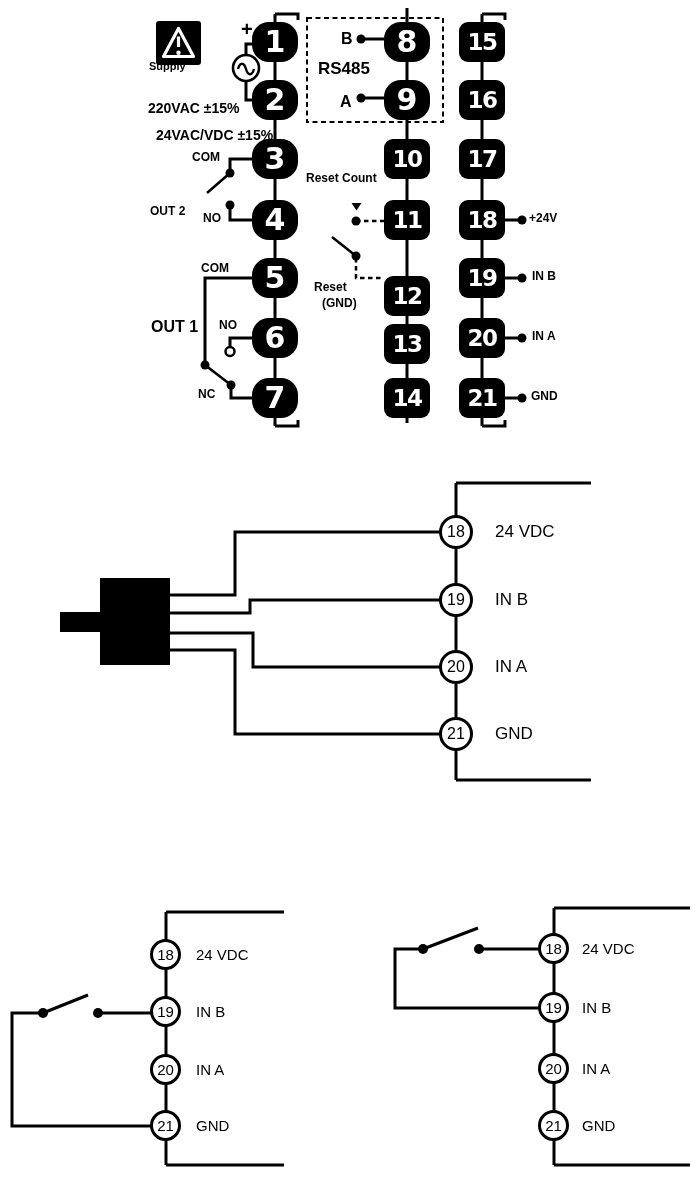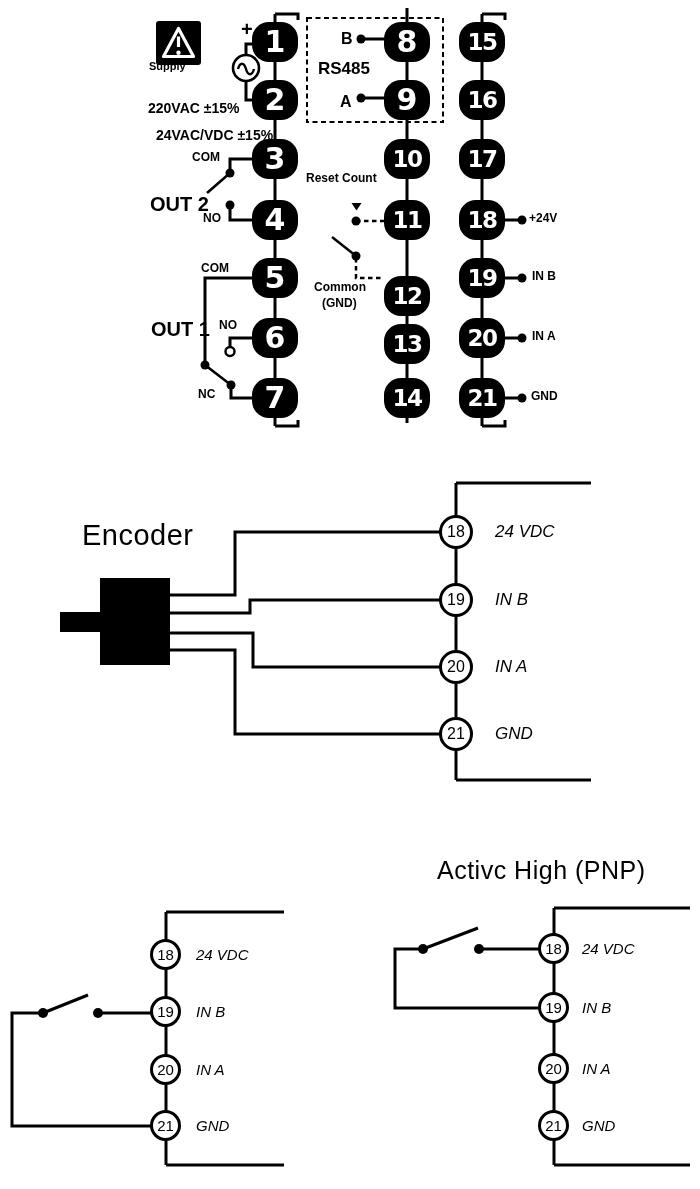--- a/index.html
+++ b/index.html
@@ -6,29 +6,29 @@
   .page {
     position:relative; width:700px; height:1189px; background:#ffffff;
     font-family:"Liberation Sans", sans-serif; color:#000; overflow:hidden;
   }
   svg.art { position:absolute; left:0; top:0; }
   .term {
     position:absolute; width:46px; height:40px; background:#000; color:#fff;
     border-radius:17px; display:flex; align-items:center; justify-content:center;
     font-family:"DejaVu Sans", sans-serif; font-weight:bold; font-size:30px; line-height:1;
   }
-  .term.dd { font-size:23px; letter-spacing:-1.5px; }
+  .term.dd { font-size:23px; letter-spacing:-1.5px;border-radius:9px; }
   .circ {
     position:absolute; width:34px; height:34px; box-sizing:border-box; background:#fff;
     border:3px solid #000; border-radius:50%; display:flex; align-items:center;
     justify-content:center; font-size:16px; line-height:1;
   }
   .circ.sm { width:31px; height:31px; font-size:15px; }
   .lbl { position:absolute; font-weight:bold; font-size:12px; line-height:1.1; white-space:nowrap; }
-  .lt  { position:absolute; font-size:15px; line-height:1.1; white-space:nowrap;font-style:italic; }
+  .lt  { position:absolute; font-size:15px; line-height:1.1; white-space:nowrap; }
   .title { position:absolute; font-size:25px; letter-spacing:0.5px; white-space:nowrap; }
 </style>
 </head>
 <body>
 
 <div class="page">
 
   <svg class="art" width="700" height="1189" viewBox="0 0 700 1189">
 
     <g stroke="#000" stroke-width="3" fill="none">
@@ -160,42 +160,41 @@
   <div class="term dd" style="left:459px;top:318px">20</div>
   <div class="term dd" style="left:459px;top:378px">21</div>
 
   <div class="lbl" style="left:149px;top:60px;font-size:11px">Supply</div>
   <div class="lbl" style="left:241px;top:18px;font-size:20px">+</div>
   <div class="lbl" style="left:256px;top:94px;font-size:20px">-</div>
   <div class="lbl" style="left:148px;top:101px;font-size:14px">220VAC ±15%</div>
   <div class="lbl" style="left:156px;top:128px;font-size:14px">24VAC/VDC ±15%</div>
 
   <div class="lbl" style="left:192px;top:151px">COM</div>
-  <div class="lbl" style="left:150px;top:193px;font-size:20px">OUT 2</div>
+  <div class="lbl" style="left:150px;top:205px;font-size:12px">OUT 2</div>
   <div class="lbl" style="left:203px;top:212px">NO</div>
 
   <div class="lbl" style="left:201px;top:262px">COM</div>
-  <div class="lbl" style="left:151px;top:318px;font-size:20px">OUT 1</div>
+  <div class="lbl" style="left:151px;top:318px;font-size:16px">OUT 1</div>
   <div class="lbl" style="left:219px;top:319px">NO</div>
   <div class="lbl" style="left:198px;top:388px">NC</div>
 
   <div class="lbl" style="left:341px;top:30px;font-size:16px">B</div>
   <div class="lbl" style="left:318px;top:60px;font-size:17px">RS485</div>
   <div class="lbl" style="left:340px;top:93px;font-size:16px">A</div>
 
   <div class="lbl" style="left:306px;top:172px">Reset Count</div>
-  <div class="lbl" style="left:314px;top:281px">Common</div>
+  <div class="lbl" style="left:314px;top:281px">Reset</div>
   <div class="lbl" style="left:322px;top:297px">(GND)</div>
 
   <div class="lbl" style="left:529px;top:212px">+24V</div>
   <div class="lbl" style="left:532px;top:270px">IN B</div>
   <div class="lbl" style="left:532px;top:330px">IN A</div>
   <div class="lbl" style="left:531px;top:390px">GND</div>
 
-  <div class="title" style="left:82px;top:519px;font-size:29px">Encoder</div>
 
   <div class="circ" style="left:439px;top:515px">18</div>
   <div class="circ" style="left:439px;top:583px">19</div>
   <div class="circ" style="left:439px;top:650px">20</div>
   <div class="circ" style="left:439px;top:717px">21</div>
 
   <div class="lt" style="left:495px;top:523px;font-size:17px">24 VDC</div>
   <div class="lt" style="left:495px;top:591px;font-size:17px">IN B</div>
   <div class="lt" style="left:495px;top:658px;font-size:17px">IN A</div>
   <div class="lt" style="left:495px;top:725px;font-size:17px">GND</div>
@@ -204,21 +203,20 @@
   <div class="circ sm" style="left:150px;top:939px">18</div>
   <div class="circ sm" style="left:150px;top:996px">19</div>
   <div class="circ sm" style="left:150px;top:1054px">20</div>
   <div class="circ sm" style="left:150px;top:1110px">21</div>
 
   <div class="lt" style="left:196px;top:947px">24 VDC</div>
   <div class="lt" style="left:196px;top:1004px">IN B</div>
   <div class="lt" style="left:196px;top:1062px">IN A</div>
   <div class="lt" style="left:196px;top:1118px">GND</div>
 
-  <div class="title" style="left:437px;top:856px">Activc High (PNP)</div>
 
   <div class="circ sm" style="left:538px;top:933px">18</div>
   <div class="circ sm" style="left:538px;top:992px">19</div>
   <div class="circ sm" style="left:538px;top:1053px">20</div>
   <div class="circ sm" style="left:538px;top:1110px">21</div>
 
   <div class="lt" style="left:582px;top:941px">24 VDC</div>
   <div class="lt" style="left:582px;top:1000px">IN B</div>
   <div class="lt" style="left:582px;top:1061px">IN A</div>
   <div class="lt" style="left:582px;top:1118px">GND</div>

